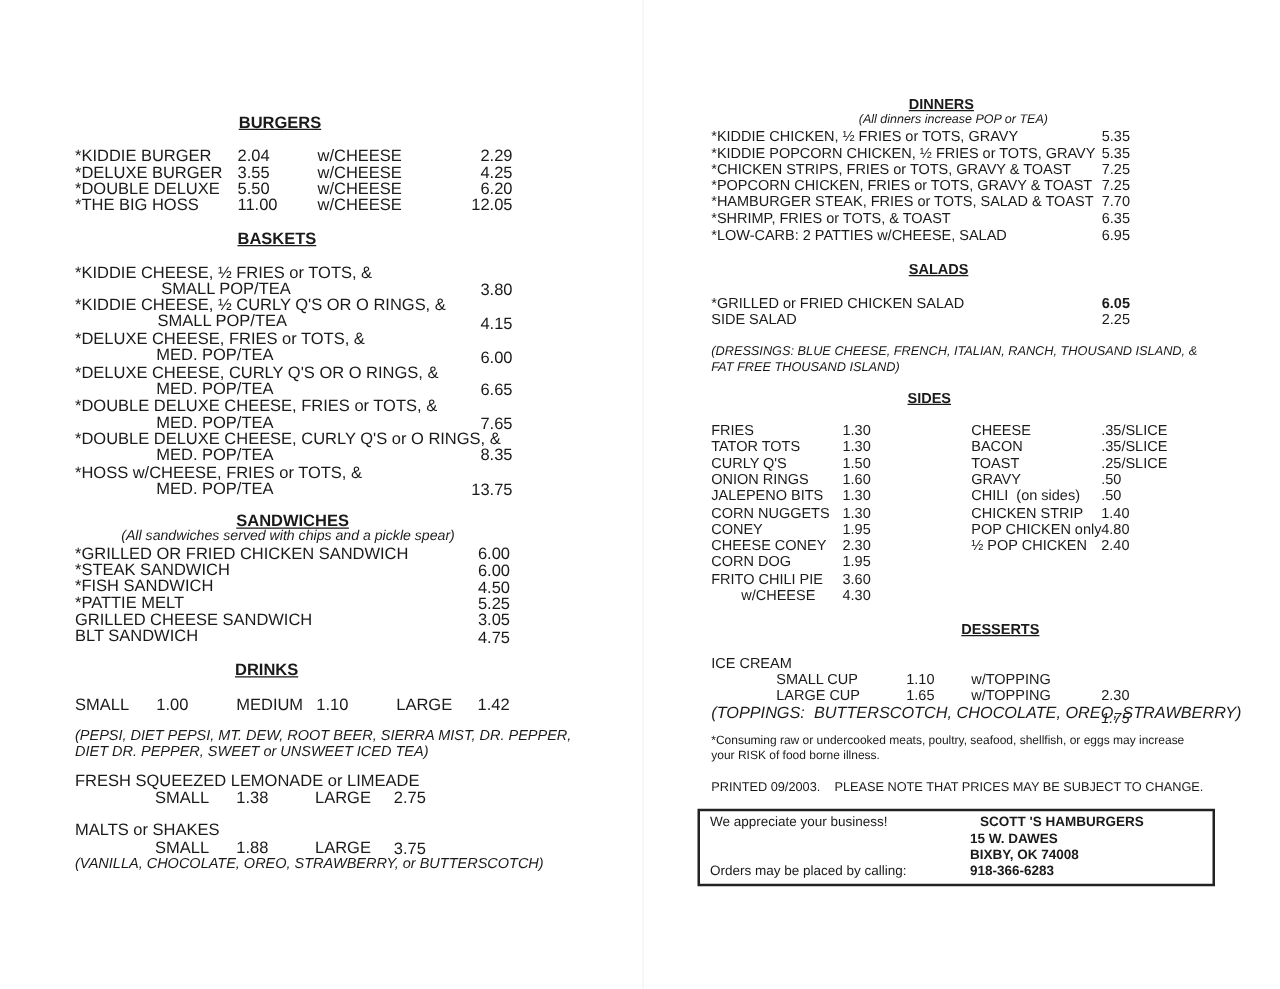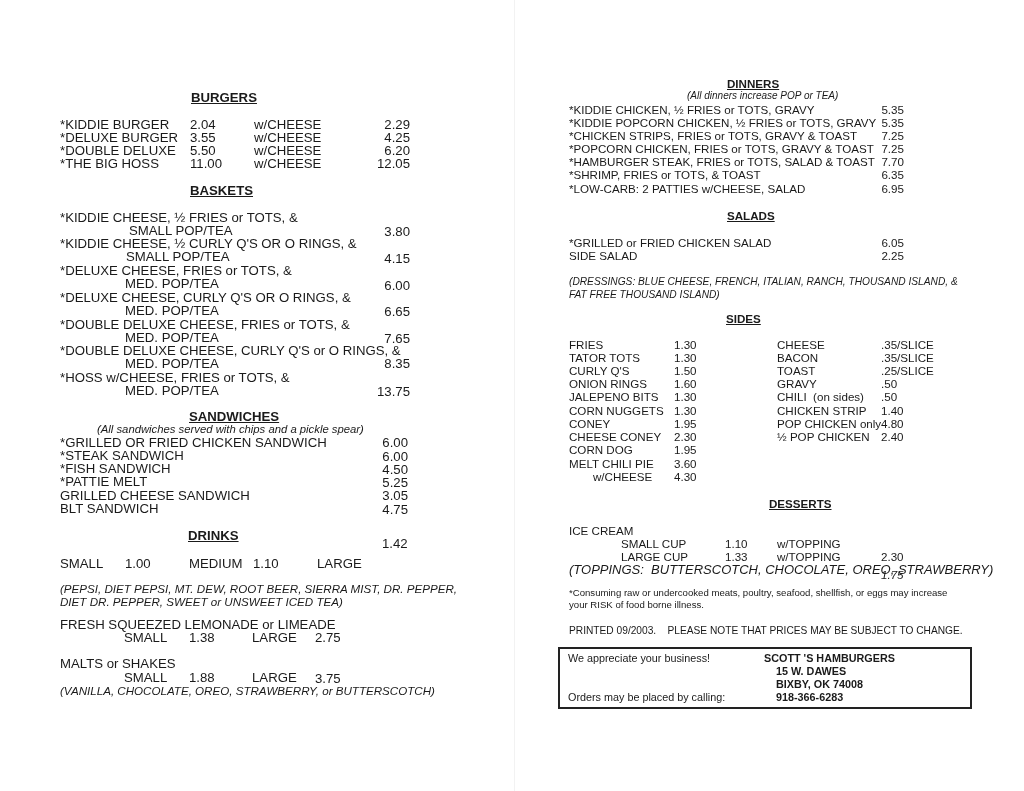--- a/index.html
+++ b/index.html
@@ -95,21 +95,21 @@
     <div class="abs lp num" style="left:340px;width:68px;top:503px;">4.75</div>
   </div>
 
   <div class="abs lp head" style="left:188px;top:529px;">DRINKS</div>
   <div>
     <div class="abs lp" style="left:60px;top:557px;">SMALL</div>
     <div class="abs lp" style="left:125px;top:557px;">1.00</div>
     <div class="abs lp" style="left:189px;top:557px;">MEDIUM</div>
     <div class="abs lp" style="left:253px;top:557px;">1.10</div>
     <div class="abs lp" style="left:317px;top:557px;">LARGE</div>
-    <div class="abs lp" style="left:382px;top:537px;">1.42</div>
+    <div class="abs lp" style="left:382px;top:557px;">1.42</div>
   </div>
   <div class="abs ital" style="left:60px;top:582px;font-size:11.6px;line-height:13px;">(PEPSI, DIET PEPSI, MT. DEW, ROOT BEER, SIERRA MIST, DR. PEPPER,</div>
   <div class="abs ital" style="left:60px;top:595px;font-size:11.6px;line-height:13px;font-style:italic;">DIET DR. PEPPER, SWEET or UNSWEET ICED TEA)</div>
 
   <div class="abs lp" style="left:60px;top:618px;">FRESH SQUEEZED LEMONADE or LIMEADE</div>
   <div class="abs lp" style="left:124px;top:631px;">SMALL</div>
   <div class="abs lp" style="left:189px;top:631px;">1.38</div>
   <div class="abs lp" style="left:252px;top:631px;">LARGE</div>
   <div class="abs lp" style="left:315px;top:631px;">2.75</div>
 
@@ -138,21 +138,21 @@
     <div class="abs rp num" style="left:860px;width:44px;top:155px;">7.70</div>
     <div class="abs rp" style="left:569px;top:168px;">*SHRIMP, FRIES or TOTS, &amp; TOAST</div>
     <div class="abs rp num" style="left:860px;width:44px;top:168px;">6.35</div>
     <div class="abs rp" style="left:569px;top:182px;">*LOW-CARB: 2 PATTIES w/CHEESE, SALAD</div>
     <div class="abs rp num" style="left:860px;width:44px;top:182px;">6.95</div>
   </div>
 
   <div class="abs rp head" style="left:727px;top:209px;">SALADS</div>
   <div>
     <div class="abs rp" style="left:569px;top:236px;">*GRILLED or FRIED CHICKEN SALAD</div>
-    <div class="abs rp num" style="left:860px;width:44px;top:236px;">6.05</div>
+    <div class="abs rp num" style="left:860px;width:44px;top:236px;font-weight:bold;">6.05</div>
     <div class="abs rp" style="left:569px;top:249px;">SIDE SALAD</div>
     <div class="abs rp num" style="left:860px;width:44px;top:249px;">2.25</div>
   </div>
   <div class="abs ital" style="left:569px;top:275px;font-size:10.2px;line-height:13px;">(DRESSINGS: BLUE CHEESE, FRENCH, ITALIAN, RANCH, THOUSAND ISLAND, &amp;</div>
   <div class="abs ital" style="left:569px;top:288px;font-size:10.2px;line-height:13px;">FAT FREE THOUSAND ISLAND)</div>
 
   <div class="abs rp head" style="left:726px;top:312px;">SIDES</div>
   <div>
     <div class="abs rp" style="left:569px;top:338px;">FRIES</div>
     <div class="abs rp" style="left:674px;top:338px;">1.30</div>
@@ -165,21 +165,21 @@
     <div class="abs rp" style="left:569px;top:390px;">JALEPENO BITS</div>
     <div class="abs rp" style="left:674px;top:390px;">1.30</div>
     <div class="abs rp" style="left:569px;top:404px;">CORN NUGGETS</div>
     <div class="abs rp" style="left:674px;top:404px;">1.30</div>
     <div class="abs rp" style="left:569px;top:417px;">CONEY</div>
     <div class="abs rp" style="left:674px;top:417px;">1.95</div>
     <div class="abs rp" style="left:569px;top:430px;">CHEESE CONEY</div>
     <div class="abs rp" style="left:674px;top:430px;">2.30</div>
     <div class="abs rp" style="left:569px;top:443px;">CORN DOG</div>
     <div class="abs rp" style="left:674px;top:443px;">1.95</div>
-    <div class="abs rp" style="left:569px;top:457px;">MELT CHILI PIE</div>
+    <div class="abs rp" style="left:569px;top:457px;">FRITO CHILI PIE</div>
     <div class="abs rp" style="left:674px;top:457px;">3.60</div>
     <div class="abs rp" style="left:593px;top:470px;">w/CHEESE</div>
     <div class="abs rp" style="left:674px;top:470px;">4.30</div>
   </div>
   <div>
     <div class="abs rp" style="left:777px;top:338px;">CHEESE</div>
     <div class="abs rp" style="left:881px;top:338px;">.35/SLICE</div>
     <div class="abs rp" style="left:777px;top:351px;">BACON</div>
     <div class="abs rp" style="left:881px;top:351px;">.35/SLICE</div>
     <div class="abs rp" style="left:777px;top:364px;">TOAST</div>
@@ -197,32 +197,32 @@
   </div>
 
   <div class="abs rp head" style="left:725px;top:497px;padding-left:44px;">DESSERTS</div>
   <div class="abs rp" style="left:569px;top:524px;">ICE CREAM</div>
   <div>
     <div class="abs rp" style="left:621px;top:537px;">SMALL CUP</div>
     <div class="abs rp" style="left:725px;top:537px;">1.10</div>
     <div class="abs rp" style="left:777px;top:537px;">w/TOPPING</div>
     <div class="abs rp" style="left:881px;top:568px;font-style:italic;">1.75</div>
     <div class="abs rp" style="left:621px;top:550px;">LARGE CUP</div>
-    <div class="abs rp" style="left:725px;top:550px;">1.33</div>
+    <div class="abs rp" style="left:725px;top:550px;">1.65</div>
     <div class="abs rp" style="left:777px;top:550px;">w/TOPPING</div>
     <div class="abs rp" style="left:881px;top:550px;">2.30</div>
   </div>
   <div class="abs ital" style="left:569px;top:563px;font-size:13px;line-height:13px;white-space:pre;">(TOPPINGS:  BUTTERSCOTCH, CHOCOLATE, OREO, STRAWBERRY)</div>
 
   <div class="abs" style="left:569px;top:587px;font-size:9.6px;line-height:12px;">*Consuming raw or undercooked meats, poultry, seafood, shellfish, or eggs may increase</div>
   <div class="abs" style="left:569px;top:599px;font-size:9.6px;line-height:12px;">your RISK of food borne illness.</div>
 
   <div class="abs" style="left:569px;top:624px;font-size:10.2px;line-height:13px;white-space:pre;">PRINTED 09/2003.    PLEASE NOTE THAT PRICES MAY BE SUBJECT TO CHANGE.</div>
 
   <div class="box" style="left:558px;top:647px;width:410px;height:58px;">
     <div class="abs" style="left:8px;top:3px;font-size:10.8px;line-height:13px;">We appreciate your business!</div>
     <div class="abs" style="left:8px;top:42px;font-size:10.8px;line-height:13px;">Orders may be placed by calling:</div>
-    <div class="abs bold" style="left:204px;top:3px;font-size:10.8px;line-height:13px;">SCOTT 'S HAMBURGERS</div>
+    <div class="abs bold" style="left:224px;top:3px;font-size:10.8px;line-height:13px;">SCOTT 'S HAMBURGERS</div>
     <div class="abs bold" style="left:216px;top:16px;font-size:10.8px;line-height:13px;">15 W. DAWES</div>
     <div class="abs bold" style="left:216px;top:29px;font-size:10.8px;line-height:13px;">BIXBY, OK 74008</div>
     <div class="abs bold" style="left:216px;top:42px;font-size:10.8px;line-height:13px;">918-366-6283</div>
   </div>
 </div>
 
 </body></html>

